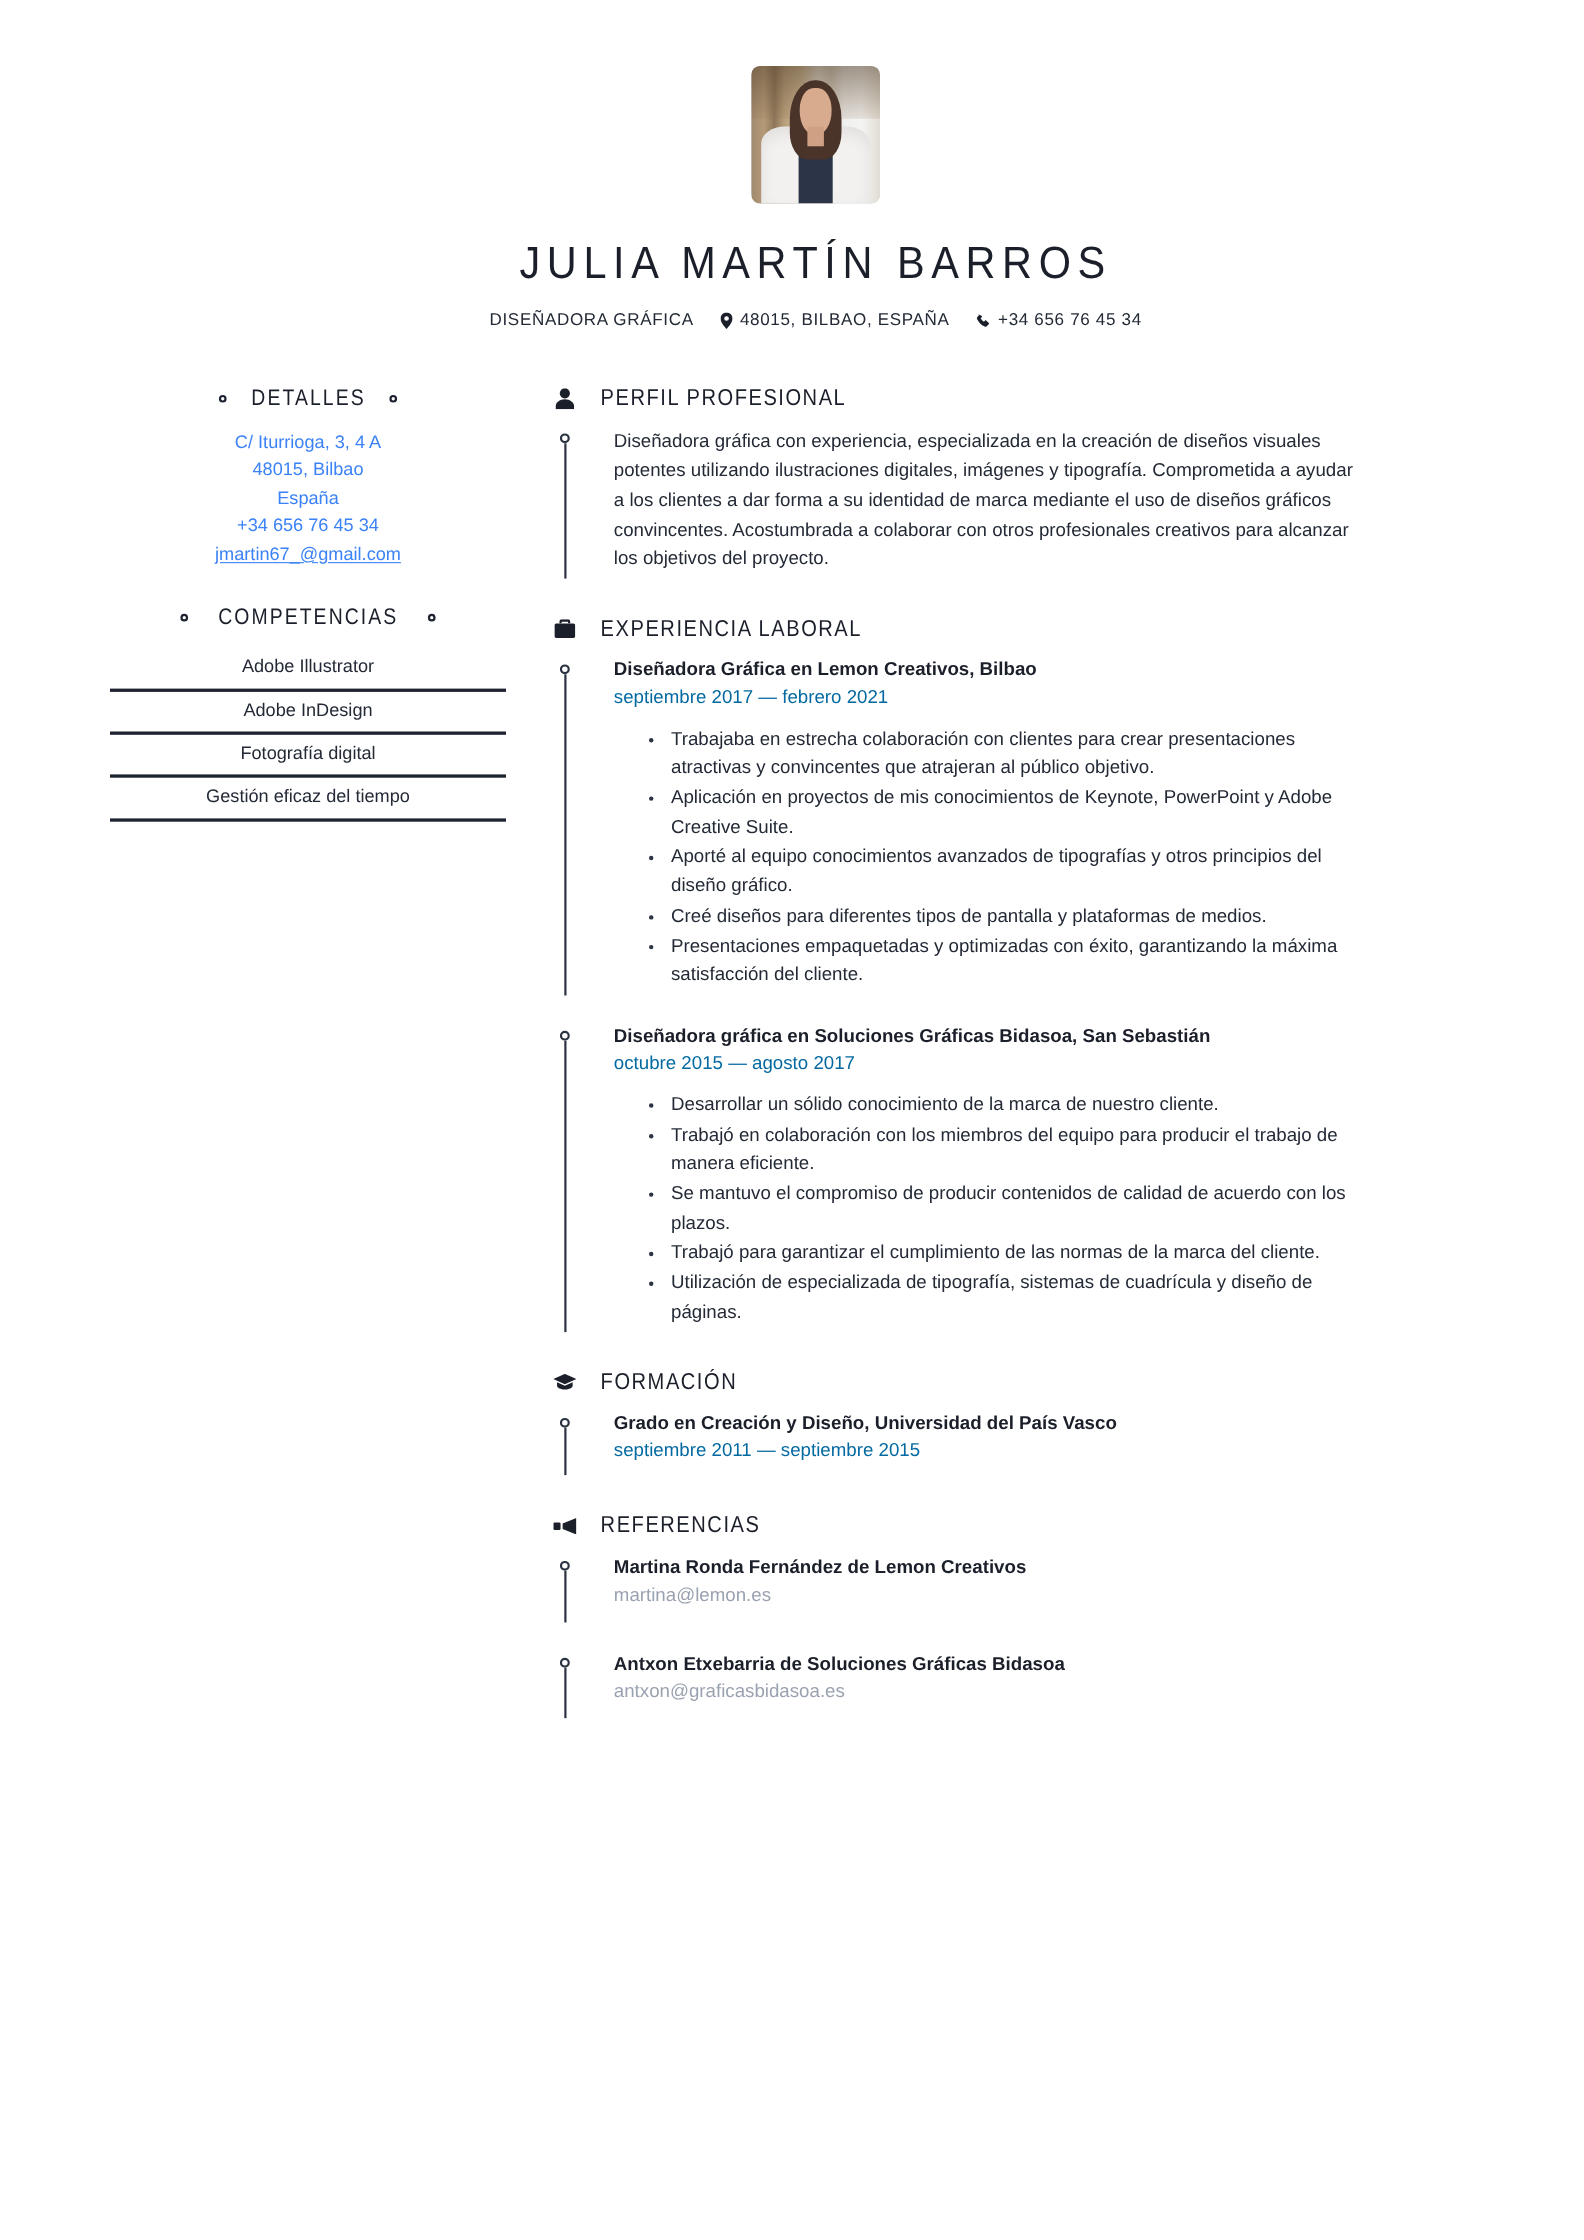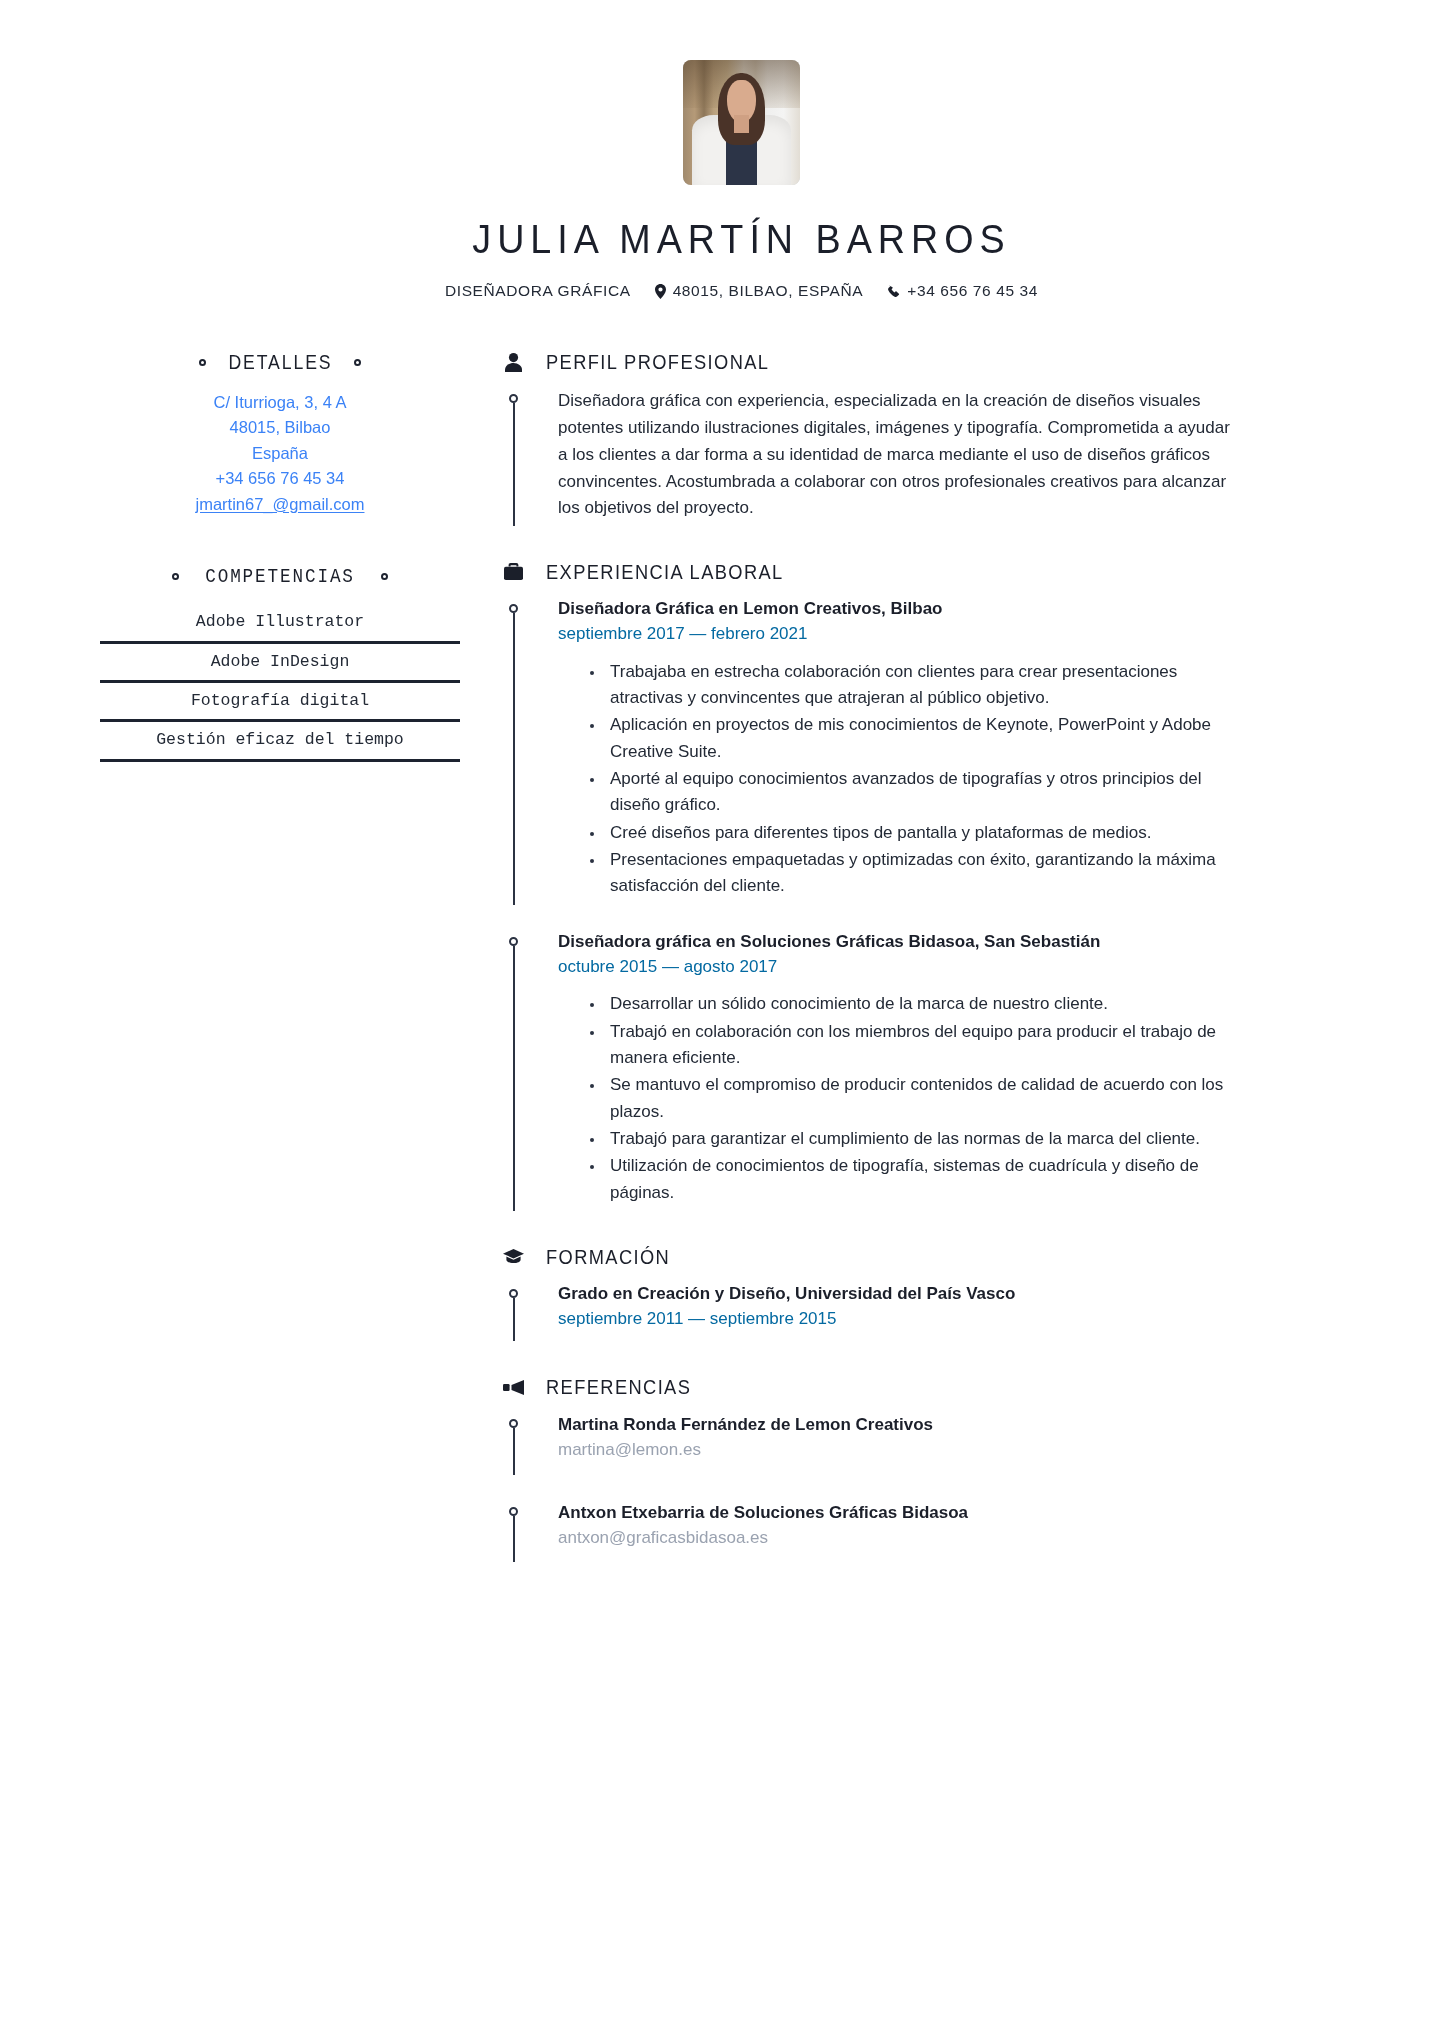--- a/index.html
+++ b/index.html
@@ -148,21 +148,21 @@
     font-size: 16.5px;
     line-height: 1.42;
     color: #3b82f6;
   }
   .detail-lines div { padding: 1px 0; }
   .detail-lines .email {
     text-decoration: underline;
     text-underline-offset: 2px;
   }
 
-  .skills { margin-top: 48px; font-family: Liberation Mono, monospace; }
+  .skills { margin-top: 32px; }
   .skill-item {
     text-align: center;
     font-size: 16.5px;
     color: #232a36;
     padding: 7px 0 8px 0;
     border-bottom: 3px solid #1d2330;
     line-height: 1.3;
   }
 
   
@@ -408,21 +408,21 @@
             <span class="ring"></span>
             <span class="line"></span>
           </span>
           <div class="job-title">Diseñadora gráfica en Soluciones Gráficas Bidasoa, San Sebastián</div>
           <div class="job-date">octubre 2015 — agosto 2017</div>
           <ul class="bullets">
             <li>Desarrollar un sólido conocimiento de la marca de nuestro cliente.</li>
             <li>Trabajó en colaboración con los miembros del equipo para producir el trabajo de manera eficiente.</li>
             <li>Se mantuvo el compromiso de producir contenidos de calidad de acuerdo con los plazos.</li>
             <li>Trabajó para garantizar el cumplimiento de las normas de la marca del cliente.</li>
-            <li>Utilización de conocimientos de tipografía, sistemas de cuadrícula y diseño de páginas.</li>
+            <li>Utilización de especializada de tipografía, sistemas de cuadrícula y diseño de páginas.</li>
           </ul>
         </div>
       </div>
 
       <div class="section">
         <div class="sec-head">
           <span class="sec-icon">
             <svg width="21" height="16" viewBox="0 0 21 16">
                 <path d="M10.5 0L0 4.7l10.5 4.7L21 4.7 10.5 0z" fill="#1b1f2a"></path>
                 <path d="M10.5 10.8L3.4 7.6v3.1c0 1.9 3.2 3.4 7.1 3.4s7.1-1.5 7.1-3.4V7.6l-7.1 3.2z" fill="#1b1f2a"></path>

